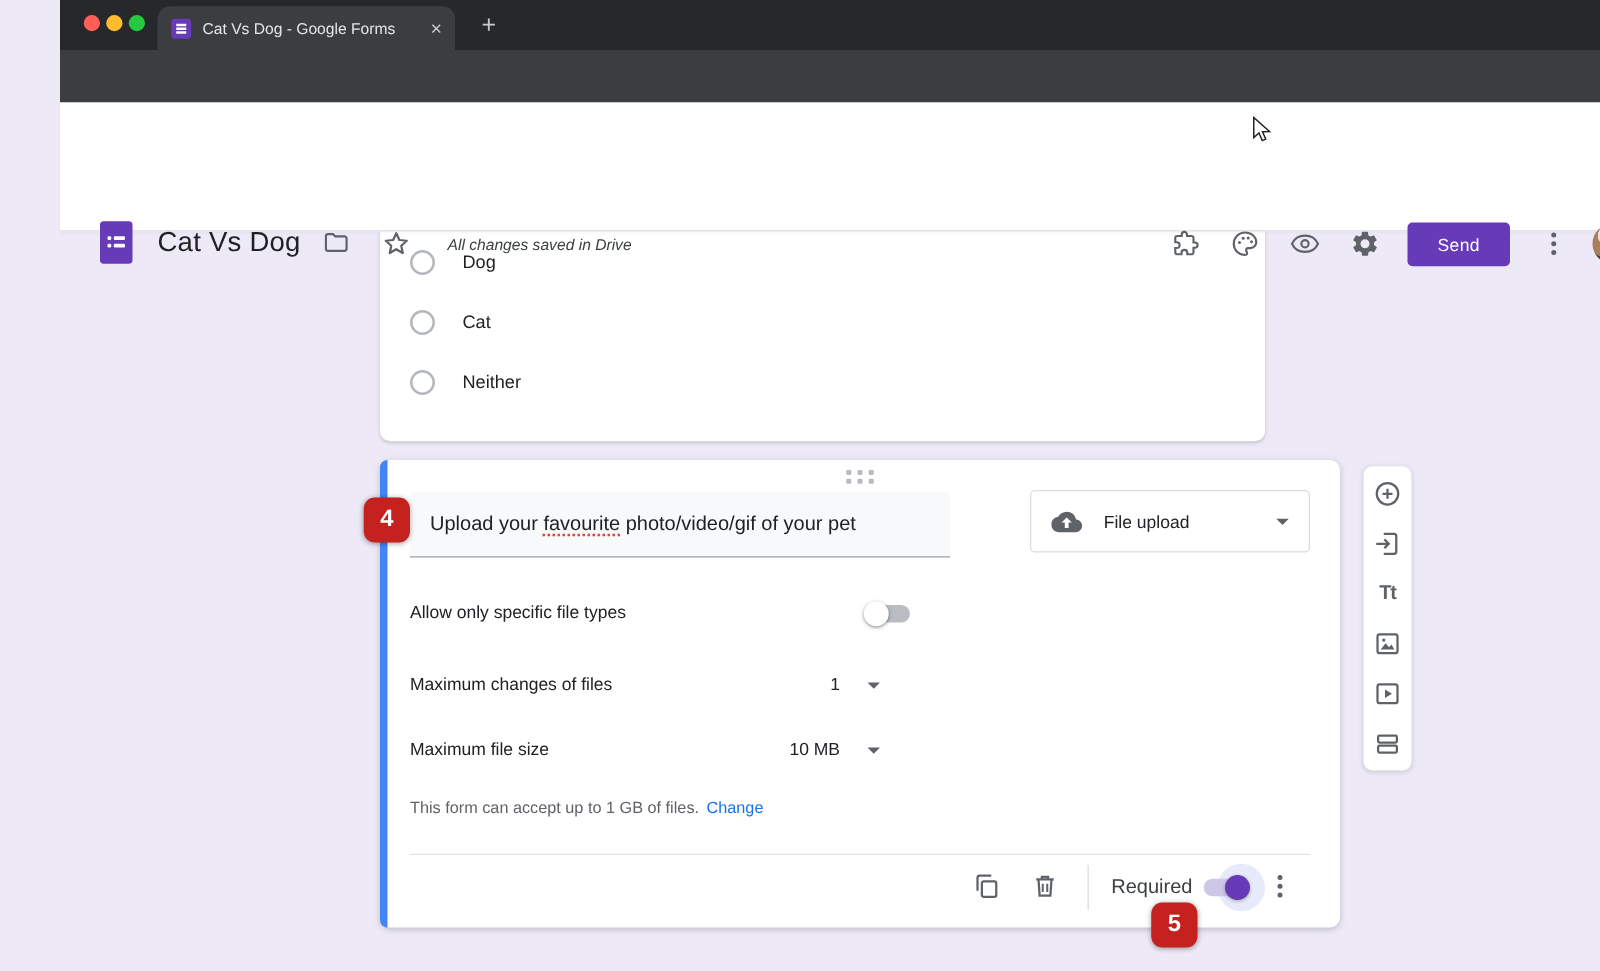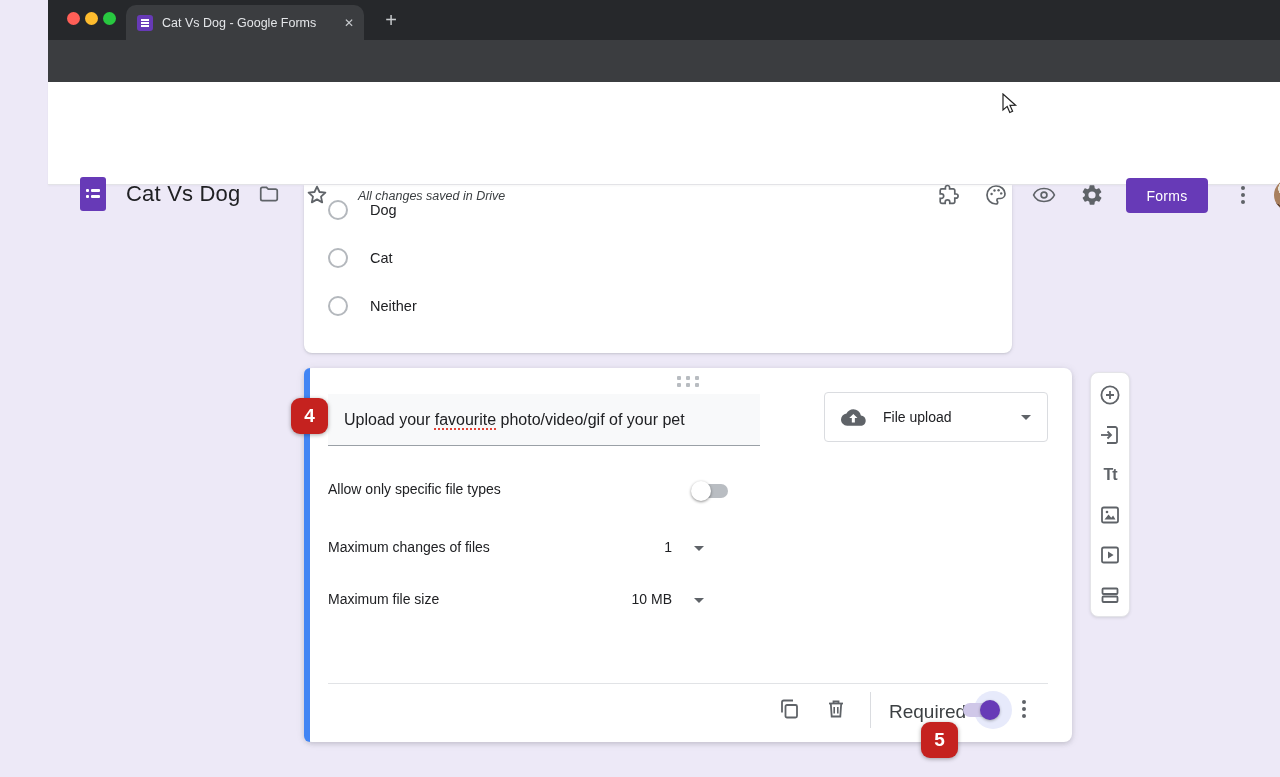--- a/index.html
+++ b/index.html
@@ -113,21 +113,21 @@
   .toggle-on .halo { position:absolute; left:11px; top:-12px; width:38px; height:38px; border-radius:50%;
          background:#e7eafb; }
   .toggle-on .track { position:absolute; inset:0; border-radius:7px; background:#cfc7e8; }
   .toggle-on .thumb { position:absolute; left:17px; top:-3px; width:20px; height:20px; border-radius:50%;
          background:#673ab7; box-shadow:0 1px 3px rgba(0,0,0,.3); }
   .note-line { position:absolute; left:24px; top:270px; font-size:13px; color:#5f6368; }
   .note-link { color:#1a73e8; margin-left:6px; }
   .card-divider { position:absolute; left:24px; right:24px; top:315px; height:1px; background:#e1e3e6; }
   .action-icon { position:absolute; width:24px; height:24px; }
   .v-divider { position:absolute; left:566px; top:324px; width:1px; height:36px; background:#dadce0; }
-  .required-label { position:absolute; left:585px; top:333px; font-size:19px; color:#3c4043; }
+  .required-label { position:absolute; left:585px; top:333px; font-size:16px; color:#3c4043; }
   .kebab { position:absolute; left:708px; top:329px; width:24px; height:24px; display:flex; flex-direction:column;
          align-items:center; justify-content:center; gap:3px; }
   .kebab i { width:4px; height:4px; border-radius:50%; background:#5f6368; }
 
   .side-toolbar { position:absolute; left:1042px; top:187px; width:40px; height:245px; background:#fff;
          border:1px solid #e4e4e8; border-radius:8px; box-shadow:0 1px 3px rgba(60,64,67,.15); }
   .side-btn { position:absolute; left:7px; width:24px; height:24px; }
   .tt-glyph { font-size:16px; font-weight:bold; color:#5f6368; letter-spacing:-1px; line-height:24px;
          text-align:center; display:block; }
 
@@ -248,21 +248,21 @@
       <svg width="24" height="24" viewBox="0 0 24 24">
           <path d="M12 5.5C7.3 5.5 3.3 8.2 1.6 12c1.7 3.8 5.7 6.5 10.4 6.5s8.7-2.7 10.4-6.5C20.7 8.2 16.7 5.5 12 5.5z" fill="none" stroke="#5f6368" stroke-width="1.7"></path>
           <circle cx="12" cy="12" r="2.9" fill="none" stroke="#5f6368" stroke-width="1.7"></circle>
         </svg>
     </div>
     <div class="hdr-icon" style="left:1032px;">
       <svg width="24" height="24" viewBox="0 0 24 24">
           <path d="M19.14 12.94c.04-.3.06-.61.06-.94s-.02-.64-.07-.94l2.03-1.58a.5.5 0 0 0 .12-.64l-1.92-3.32a.5.5 0 0 0-.61-.22l-2.39.96a7.3 7.3 0 0 0-1.62-.94l-.36-2.54a.5.5 0 0 0-.5-.42h-3.84a.5.5 0 0 0-.5.42l-.36 2.54c-.59.24-1.13.57-1.62.94l-2.39-.96a.5.5 0 0 0-.61.22L2.74 8.84a.5.5 0 0 0 .12.64l2.03 1.58c-.05.3-.09.63-.09.94s.02.64.07.94l-2.03 1.58a.5.5 0 0 0-.12.64l1.92 3.32c.12.22.39.3.61.22l2.39-.96c.5.38 1.03.7 1.62.94l.36 2.54c.05.24.25.42.5.42h3.84c.25 0 .46-.18.5-.42l.36-2.54c.59-.24 1.13-.56 1.62-.94l2.39.96c.23.09.49 0 .61-.22l1.92-3.32a.5.5 0 0 0-.12-.64zM12 15.6a3.6 3.6 0 1 1 0-7.2 3.6 3.6 0 0 1 0 7.2z" fill="#5f6368"></path>
         </svg>
     </div>
-    <button class="send-btn">Forms</button>
+    <button class="send-btn">Send</button>
     <div class="kebab" style="left:1183px; top:101px;">
         <i></i>
         <i></i>
         <i></i>
       </div>
     <div class="avatar-lg"></div>
 
   </div>
 
   <div class="content">
@@ -315,20 +315,21 @@
       </div>
 
       <div class="setting-label" style="top:171px;">Maximum changes of files</div>
       <div class="dd-value" style="top:171px;">1</div>
       <span class="caret dd-caret" style="top:178px;"></span>
 
       <div class="setting-label" style="top:223px;">Maximum file size</div>
       <div class="dd-value" style="top:223px;">10 MB</div>
       <span class="caret dd-caret" style="top:230px;"></span>
 
+      <div class="note-line"><span>This form can accept up to 1 GB of files.</span><span class="note-link">Change</span></div>
 
       <div class="card-divider"></div>
 
       <div class="action-icon" style="left:473px; top:329px;">
         <svg width="24" height="24" viewBox="0 0 24 24">
             <rect x="8.5" y="8" width="11.5" height="12.5" rx="1.5" fill="none" stroke="#5f6368" stroke-width="1.8"></rect>
             <path d="M5 15.5V5.3A1.8 1.8 0 0 1 6.8 3.5H16" fill="none" stroke="#5f6368" stroke-width="1.8"></path>
           </svg>
       </div>
       <div class="action-icon" style="left:520px; top:329px;">

